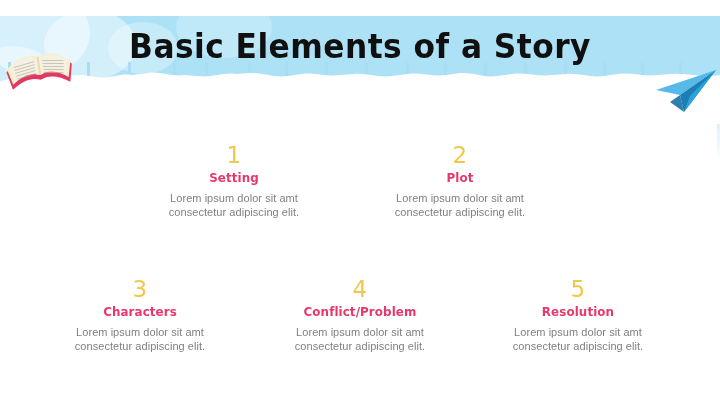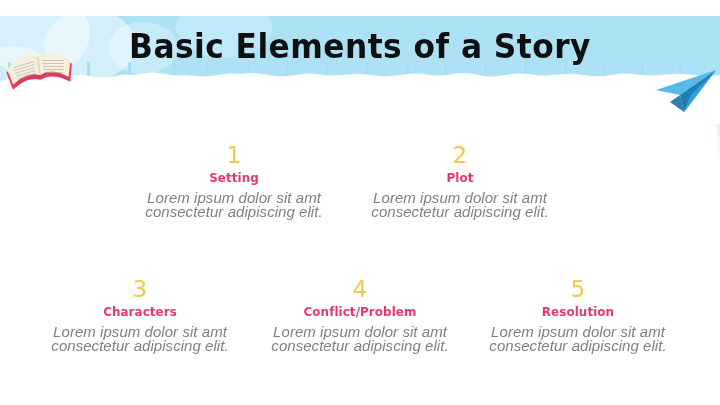--- a/index.html
+++ b/index.html
@@ -126,26 +126,25 @@
     font-size: 12.5px;
     font-weight: bold;
     color: #e8376b;
     line-height: 18px;
     margin-top: 1px;
     letter-spacing: 0.1px;
     transform: scaleX(0.95);
   }
   .item .desc {
     font-family: "Liberation Sans", sans-serif;
-    font-size: 15px;
+    font-size: 11px;
     color: #808080;
     line-height: 14px;
     margin-top: 4px;
     letter-spacing: 0.05px;
-    font-style: italic;
   }
 
   
   .item-1 { left: 124px; top: 18px; }
   .item-2 { left: 350px; top: 18px; }
   
   .item-3 { left: 30px;  top: 152px; }
   .item-4 { left: 250px; top: 152px; }
   .item-5 { left: 468px; top: 152px; }
 

